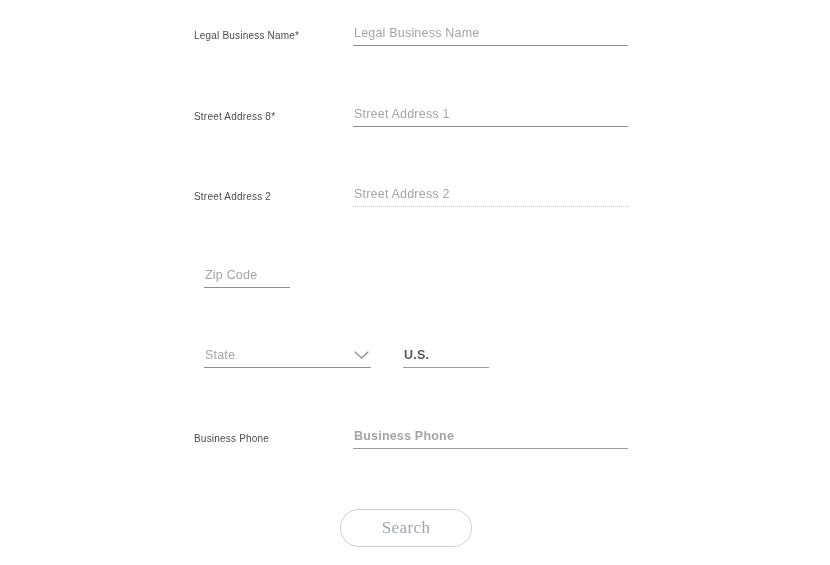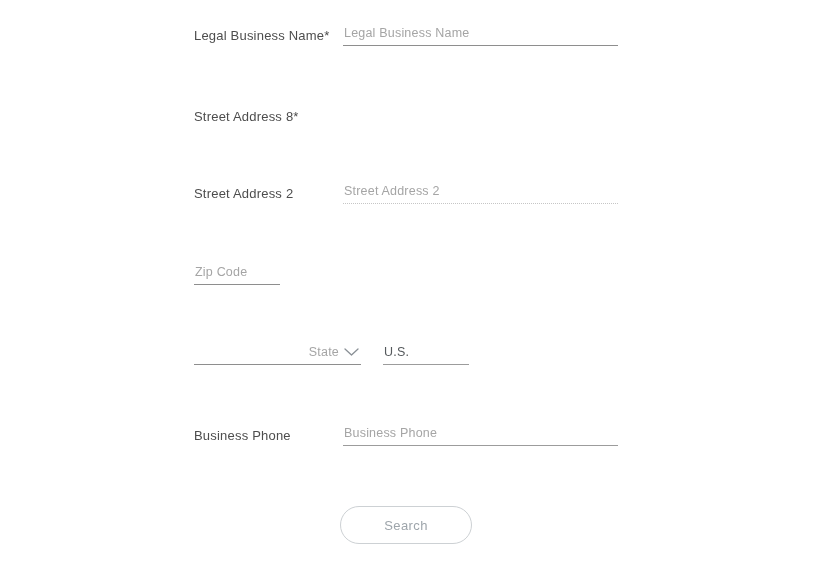--- a/index.html
+++ b/index.html
@@ -24,34 +24,34 @@
   .row {
     display: flex;
     align-items: flex-start;
     margin-bottom: 60.5px;
   }
   .row:last-of-type { margin-bottom: 0; }
 
   .row > label {
     flex: 0 0 149px;
     width: 149px;
-    font-size: 13px;
+    font-size: 10px;
     line-height: 15px;
     color: #4d4d4d;
     letter-spacing: 0.2px;
     padding-top: 2px;
   }
 
   .fields {
     flex: 1;
     display: flex;
     gap: 22px;
   }
 
-  .field { position: relative; }
+  .field { position: relative; margin-left: 10px; }
   .field-full  { width: 275px; }
   .field-city  { width: 167px; }
   .field-zip   { width: 86px;  }
   .field-state { width: 167px; }
   .field-country { width: 86px; }
 
   input.line {
     display: block;
     width: 100%;
     border: 0;
@@ -63,23 +63,23 @@
     line-height: 14px;
     height: 20px;
     padding: 0 0 5px 1px;
     color: #55595c;
     letter-spacing: 0.2px;
     border-radius: 0;
   }
   input.line::placeholder { color: #a5a5a5; opacity: 1; }
 
   input.line.dotted { border-bottom: 1px dotted #c6c6c6; }
-  input.line.lighter { border-bottom-color: #9c9c9c; }
+  input.line.lighter { border-bottom-color: #9c9c9c; font-weight: bold; }
 
-  .field-state input.line { padding-right: 22px; text-align: right; }
+  .field-state input.line { padding-right: 22px; }
   .chevron {
     position: absolute;
     right: 2px;
     bottom: 9px;
     width: 15px;
     height: 8px;
     pointer-events: none;
   }
 
   .button-row {
@@ -87,22 +87,22 @@
     text-align: center;
   }
   .search-button {
     display: inline-block;
     width: 132px;
     height: 38px;
     border: 1px solid #cdd1d4;
     border-radius: 19px;
     background: #ffffff;
     color: #9ea5ab;
-    font-family: Liberation Sans, sans-serif;
-    font-size: 13px;
+    font-family: Liberation Serif, serif;
+    font-size: 17px;
     letter-spacing: 0.4px;
     cursor: pointer;
     padding: 0;
   }
 </style>
 </head>
 <body>
 
 <div class="page">
   <form class="form">
@@ -111,20 +111,25 @@
       <label>Legal Business Name*</label>
       <div class="fields">
         <div class="field field-full">
           <input type="text" class="line" placeholder="Legal Business Name" style="">
         </div>
       </div>
     </div>
 
     <div class="row">
       <label>Street Address 8*</label>
+      <div class="fields">
+        <div class="field field-full">
+          <input type="text" class="line" placeholder="Street Address 1" style="">
+        </div>
+      </div>
     </div>
 
     <div class="row">
       <label>Street Address 2</label>
       <div class="fields">
         <div class="field field-full">
           <input type="text" class="line dotted" placeholder="Street Address 2" style="">
         </div>
       </div>
     </div>

